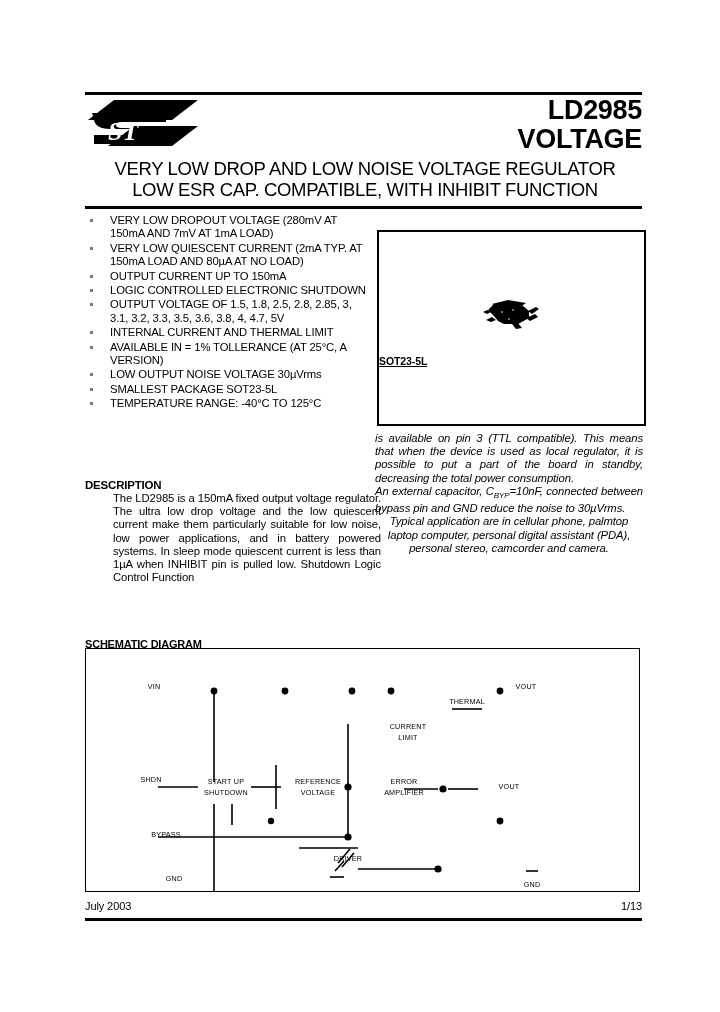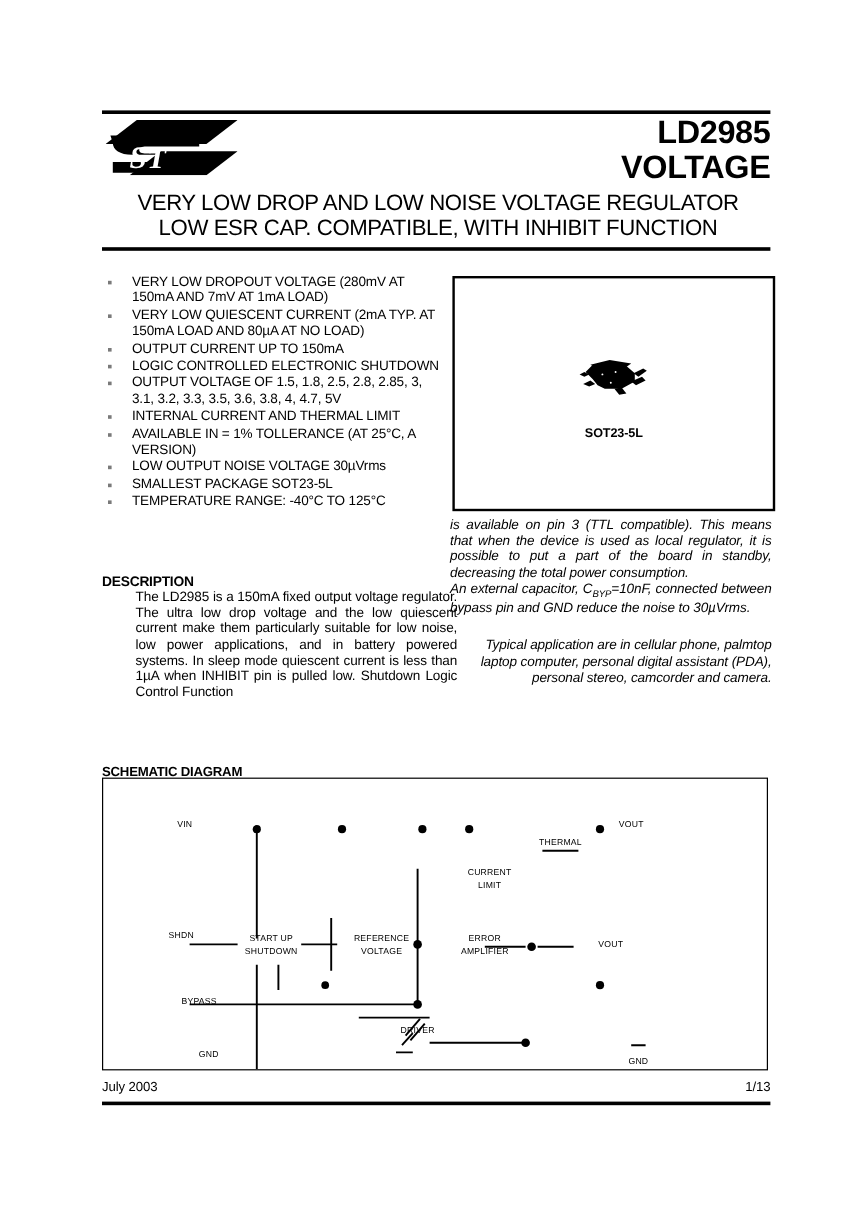--- a/index.html
+++ b/index.html
@@ -63,21 +63,21 @@
   .header-rule-bot {
     position: absolute;
     left: 85px; top: 206px;
     width: 557px; height: 3px;
     background: #000;
   }
 
   
   .features {
     position: absolute;
-    left: 86px; top: 229px;
+    left: 86px; top: 214px;
     width: 282px;
   }
   .feat {
     position: relative;
     padding-left: 24px;
     font-size: 11.3px;
     line-height: 13.4px;
     margin-bottom: 1px;
     letter-spacing: -0.15px;
   }
@@ -118,39 +118,40 @@
   .pkg-img {
     position: absolute;
     left: 50%; top: 58px;
     transform: translateX(-50%);
     width: 60px; height: 42px;
   }
   .pkg-label {
     position: absolute;
     left: 0; top: 123px;
     width: 100%;
-    text-align: center;
+    text-align: left;
     font-size: 10.5px;
     font-weight: bold;
     letter-spacing: -0.1px;
+    text-decoration: underline;
   }
 
   
   .right-body {
     position: absolute;
     left: 375px; top: 432px;
     width: 268px;
     font-size: 11.3px;
     line-height: 13.2px;
     text-align: justify;
     letter-spacing: -0.1px;
     font-style: italic;
   }
   .right-body p { margin: 0; }
-  .right-body .nojust { text-align: right; margin-top: 18px; }
+  .right-body .nojust { text-align: center; }
   sub { font-size: 8px; }
 
   
   .schem-head {
     position: absolute;
     left: 85px; top: 638px;
     font-size: 11px;
     font-weight: bold;
     letter-spacing: -0.2px;
   }

